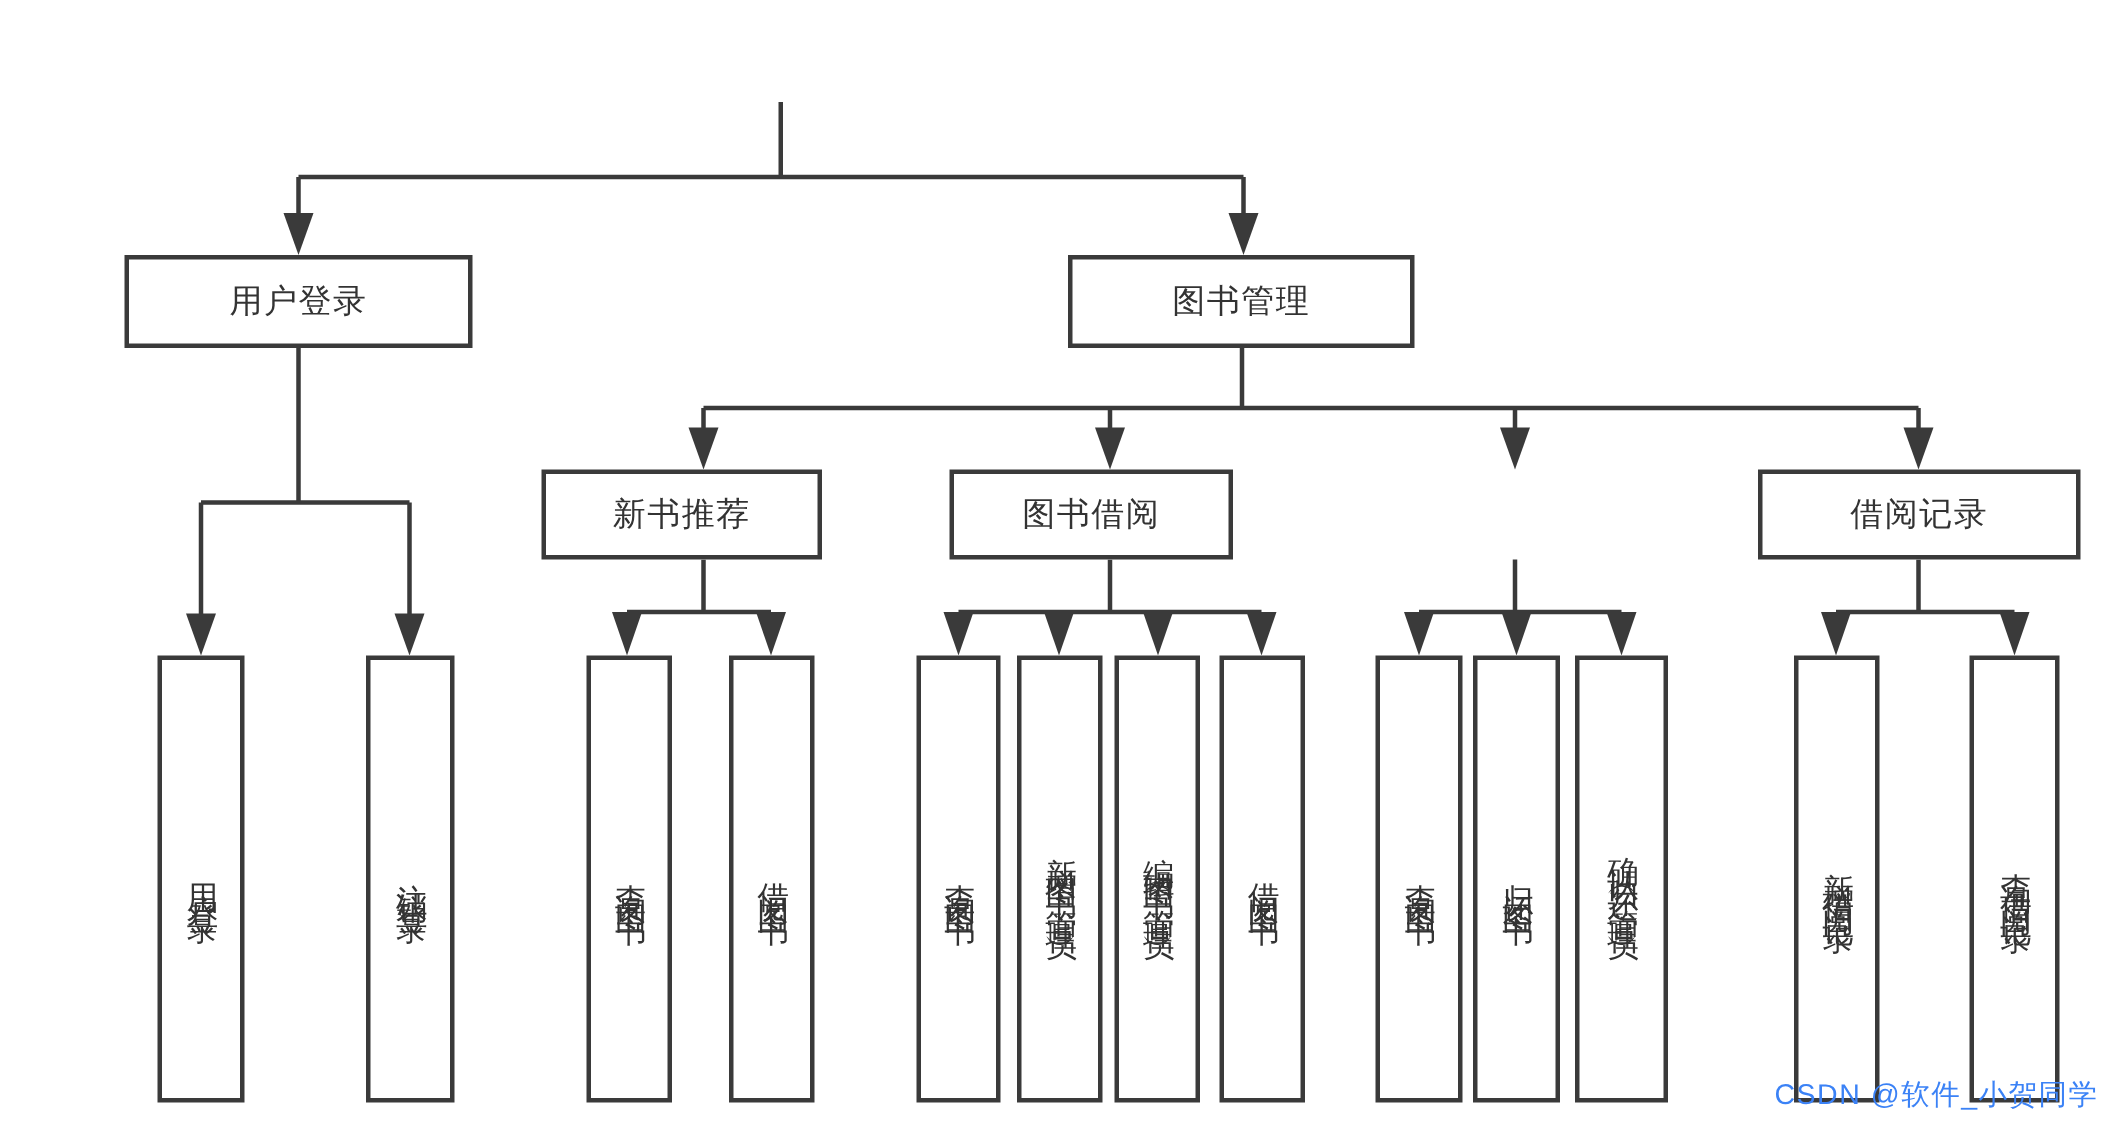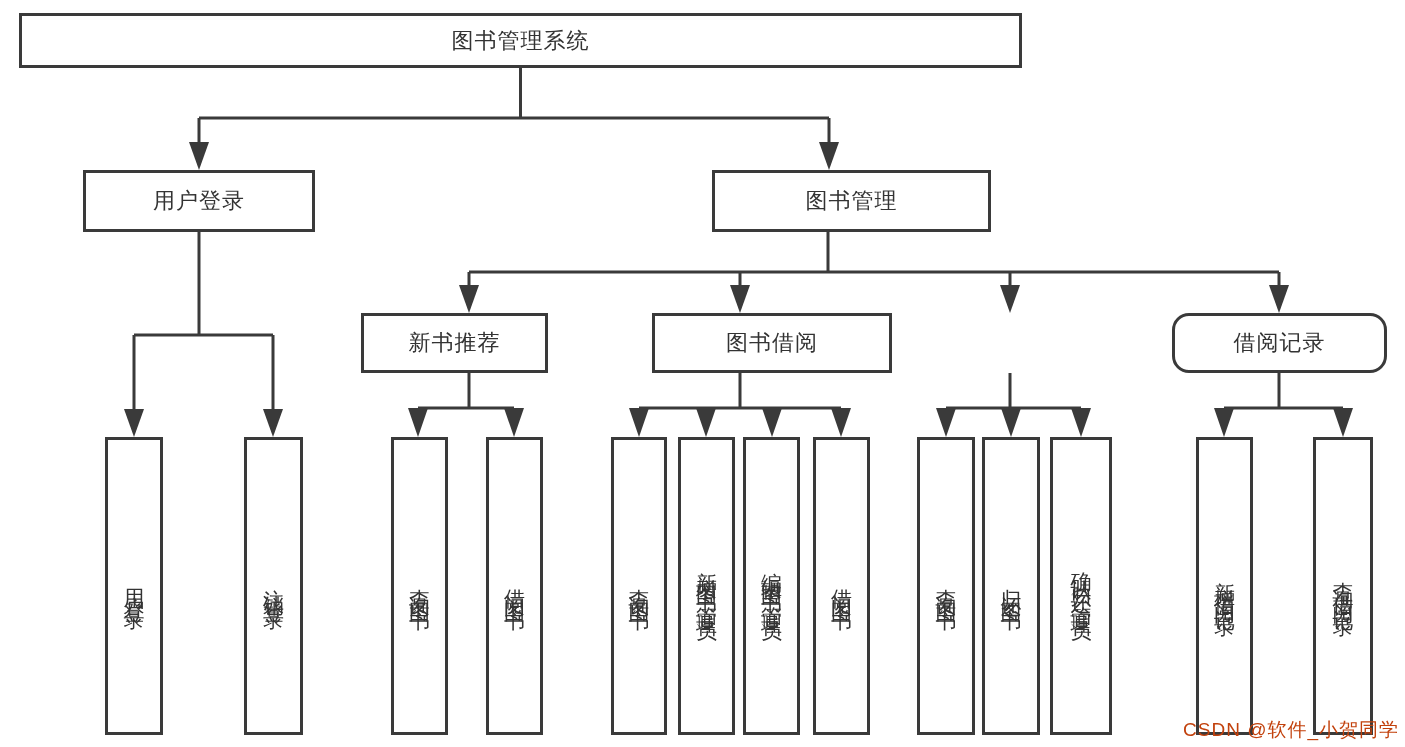--- a/index.html
+++ b/index.html
@@ -24,26 +24,26 @@
     writing-mode:vertical-rl;
     text-orientation:mixed;
     font-size:21px;
     letter-spacing:7px;
     white-space:nowrap;
   }
   
   #n-root      { left:19px;  top:13px;  width:1003px; height:55px; }
   
   #n-login     { left:83px;  top:170px; width:232px;  height:62px; }
-  #n-mgmt      { left:712px; top:170px; width:279px;  height:62px; }
+  #n-mgmt      { left:712px; top:170px; width:231px;  height:62px; }
   
   #n-newbook   { left:361px; top:313px; width:187px;  height:60px; }
-  #n-borrow    { left:652px; top:313px; width:240px;  height:60px; }
+  #n-borrow    { left:633px; top:313px; width:189px;  height:60px; }
   #n-current   { left:903px; top:313px; width:215px;  height:60px; }
-  #n-records   { left:1172px;top:313px; width:215px;  height:60px;border-radius:17px; }
+  #n-records   { left:1172px;top:313px; width:215px;  height:60px; }
   
   #n-l-login1  { left:105px; top:437px; width:58px; height:298px; }
   #n-l-logout  { left:244px; top:437px; width:59px; height:298px; }
   
   #n-l-nb-q    { left:391px; top:437px; width:57px; height:298px; }
   #n-l-nb-b    { left:486px; top:437px; width:57px; height:298px; }
   
   #n-l-bb-q    { left:611px; top:437px; width:56px; height:298px; }
   #n-l-bb-add  { left:678px; top:437px; width:57px; height:298px; }
   #n-l-bb-edit { left:743px; top:437px; width:57px; height:298px; }
@@ -52,21 +52,21 @@
   #n-l-cb-q    { left:917px; top:437px; width:58px; height:298px; }
   #n-l-cb-ret  { left:982px; top:437px; width:58px; height:298px; }
   #n-l-cb-conf { left:1050px;top:437px; width:62px; height:298px; }
   
   #n-l-rc-add  { left:1196px;top:437px; width:57px; height:298px; }
   #n-l-rc-q    { left:1313px;top:437px; width:60px; height:298px; }
 
   #watermark {
     position:absolute;
     right:6px; bottom:4px;
-    color:#c2410c;
+    color:#3b82f6;
     font-size:19px;
     letter-spacing:1px;
     white-space:nowrap;
   }
 </style>
 </head>
 <body>
 
 <div id="canvas">
 
@@ -126,23 +126,20 @@
 
     <g stroke="#3a3a3a" stroke-width="3" fill="none">
       <path d="M1279,373 V408 M1224,408 H1343"></path>
     </g>
     <g fill="#3a3a3a" stroke="none">
       <polygon points="1214,408 1234,408 1224,437"></polygon>
       <polygon points="1333,408 1353,408 1343,437"></polygon>
     </g>
   </svg>
 
-  <div class="node h" id="n-root">
-    <span>图书管理系统</span>
-  </div>
 
   <div class="node h" id="n-login">
     <span>用户登录</span>
   </div>
   <div class="node h" id="n-mgmt">
     <span>图书管理</span>
   </div>
 
   <div class="node h" id="n-newbook">
     <span>新书推荐</span>

